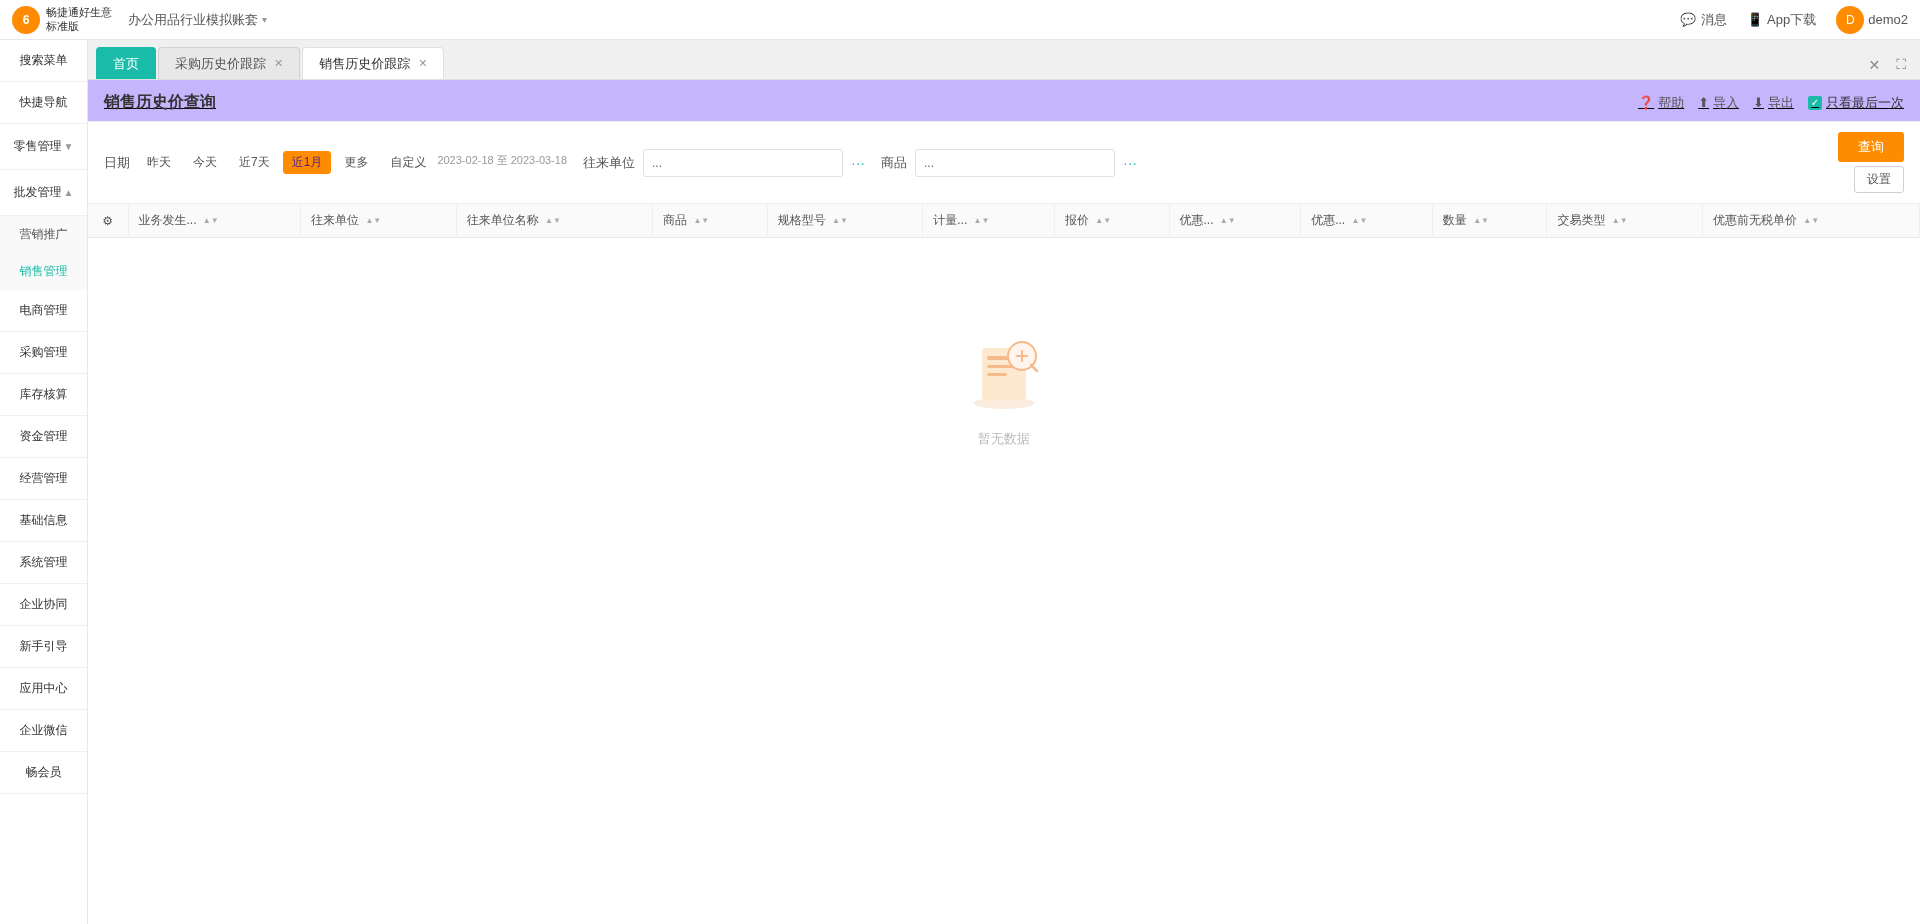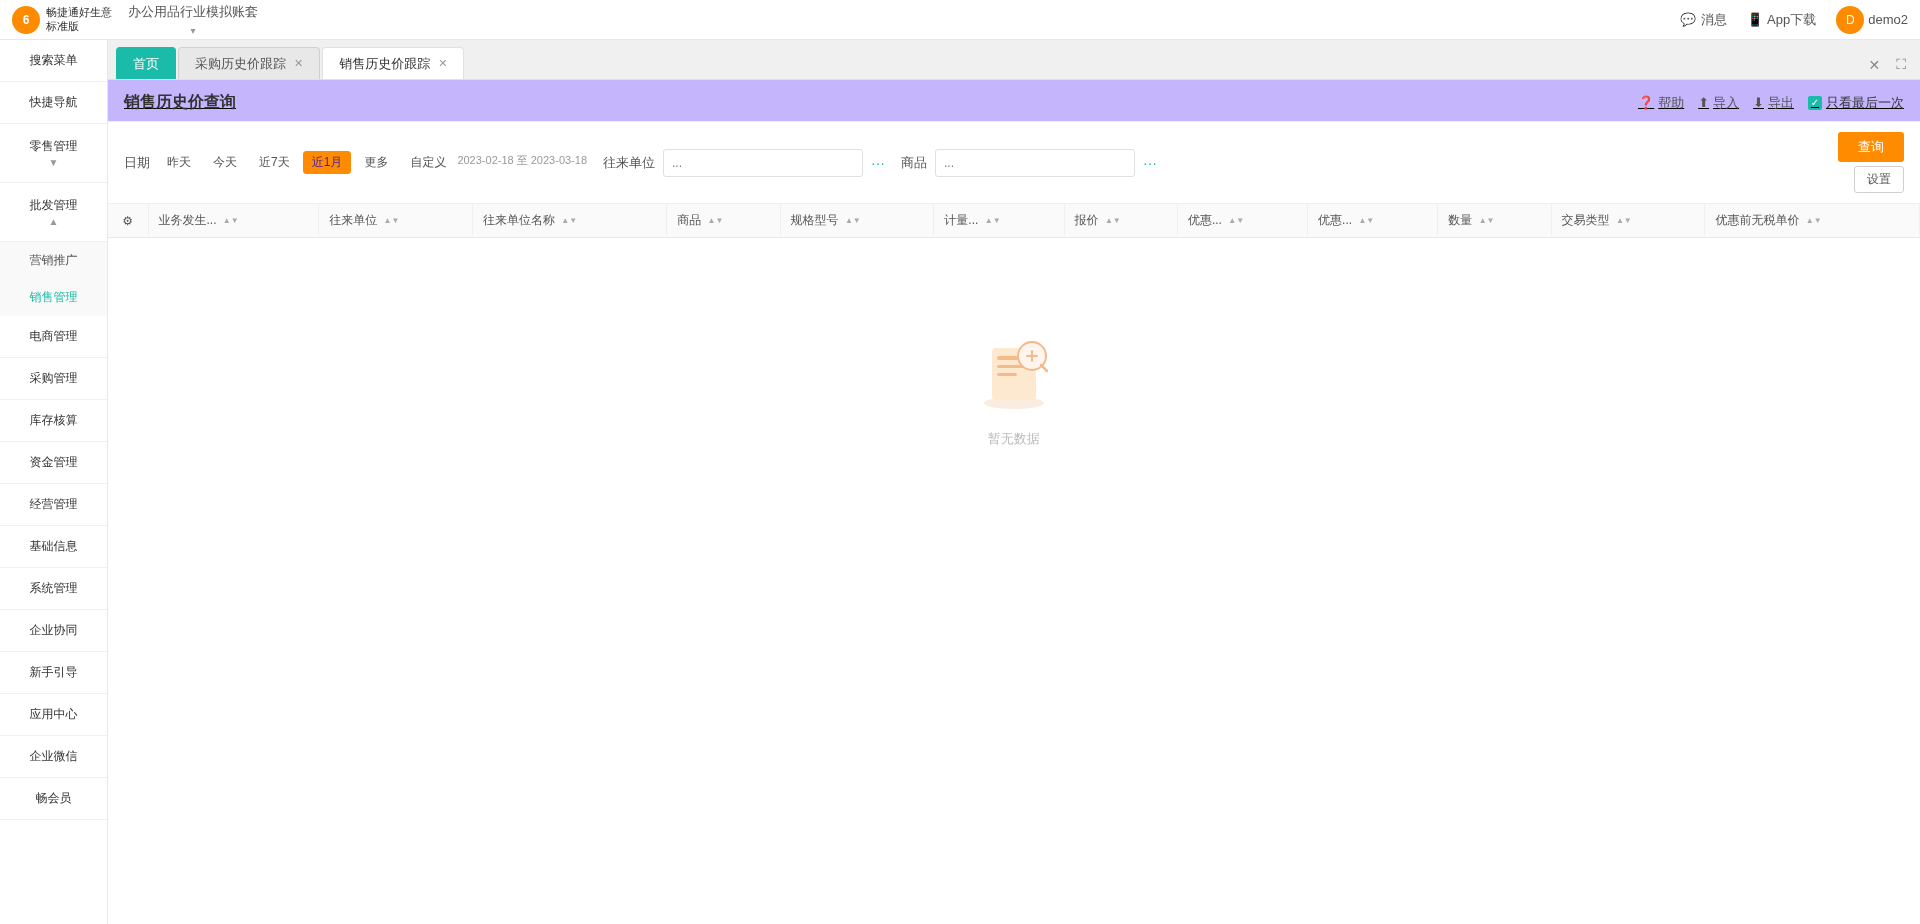--- a/index.html
+++ b/index.html
@@ -37,21 +37,20 @@
       font-size: 11px;
       color: #333;
       line-height: 1.2;
     }
     .topbar-title {
       font-size: 13px;
       color: #555;
       display: flex;
       align-items: center;
       gap: 4px;
-      flex-direction: column;
     }
     .topbar-title .dropdown-icon {
       color: #999;
       font-size: 10px;
     }
     .topbar-right {
       margin-left: auto;
       display: flex;
       align-items: center;
       gap: 20px;
@@ -78,42 +77,42 @@
 
     
     .main-layout {
       display: flex;
       flex: 1;
       overflow: hidden;
     }
 
     
     .sidebar {
-      width: 108px;
+      width: 88px;
       background: #fff;
       border-right: 1px solid #e8e8e8;
       display: flex;
       flex-direction: column;
       overflow-y: auto;
       flex-shrink: 0;
     }
     .sidebar-item {
       padding: 12px 6px;
       text-align: center;
       font-size: 12px;
       color: #333;
       cursor: pointer;
       border-bottom: 1px solid #f0f0f0;
       display: flex;
       flex-direction: column;
       align-items: center;
       gap: 4px;
     }
     .sidebar-item.has-arrow {
-      flex-direction: column;
+      flex-direction: row;
       justify-content: center;
       gap: 2px;
       padding: 14px 8px;
     }
     .sidebar-item .arrow { font-size: 10px; color: #999; }
     .sidebar-sub-item {
       padding: 10px 8px;
       text-align: center;
       font-size: 12px;
       color: #555;

